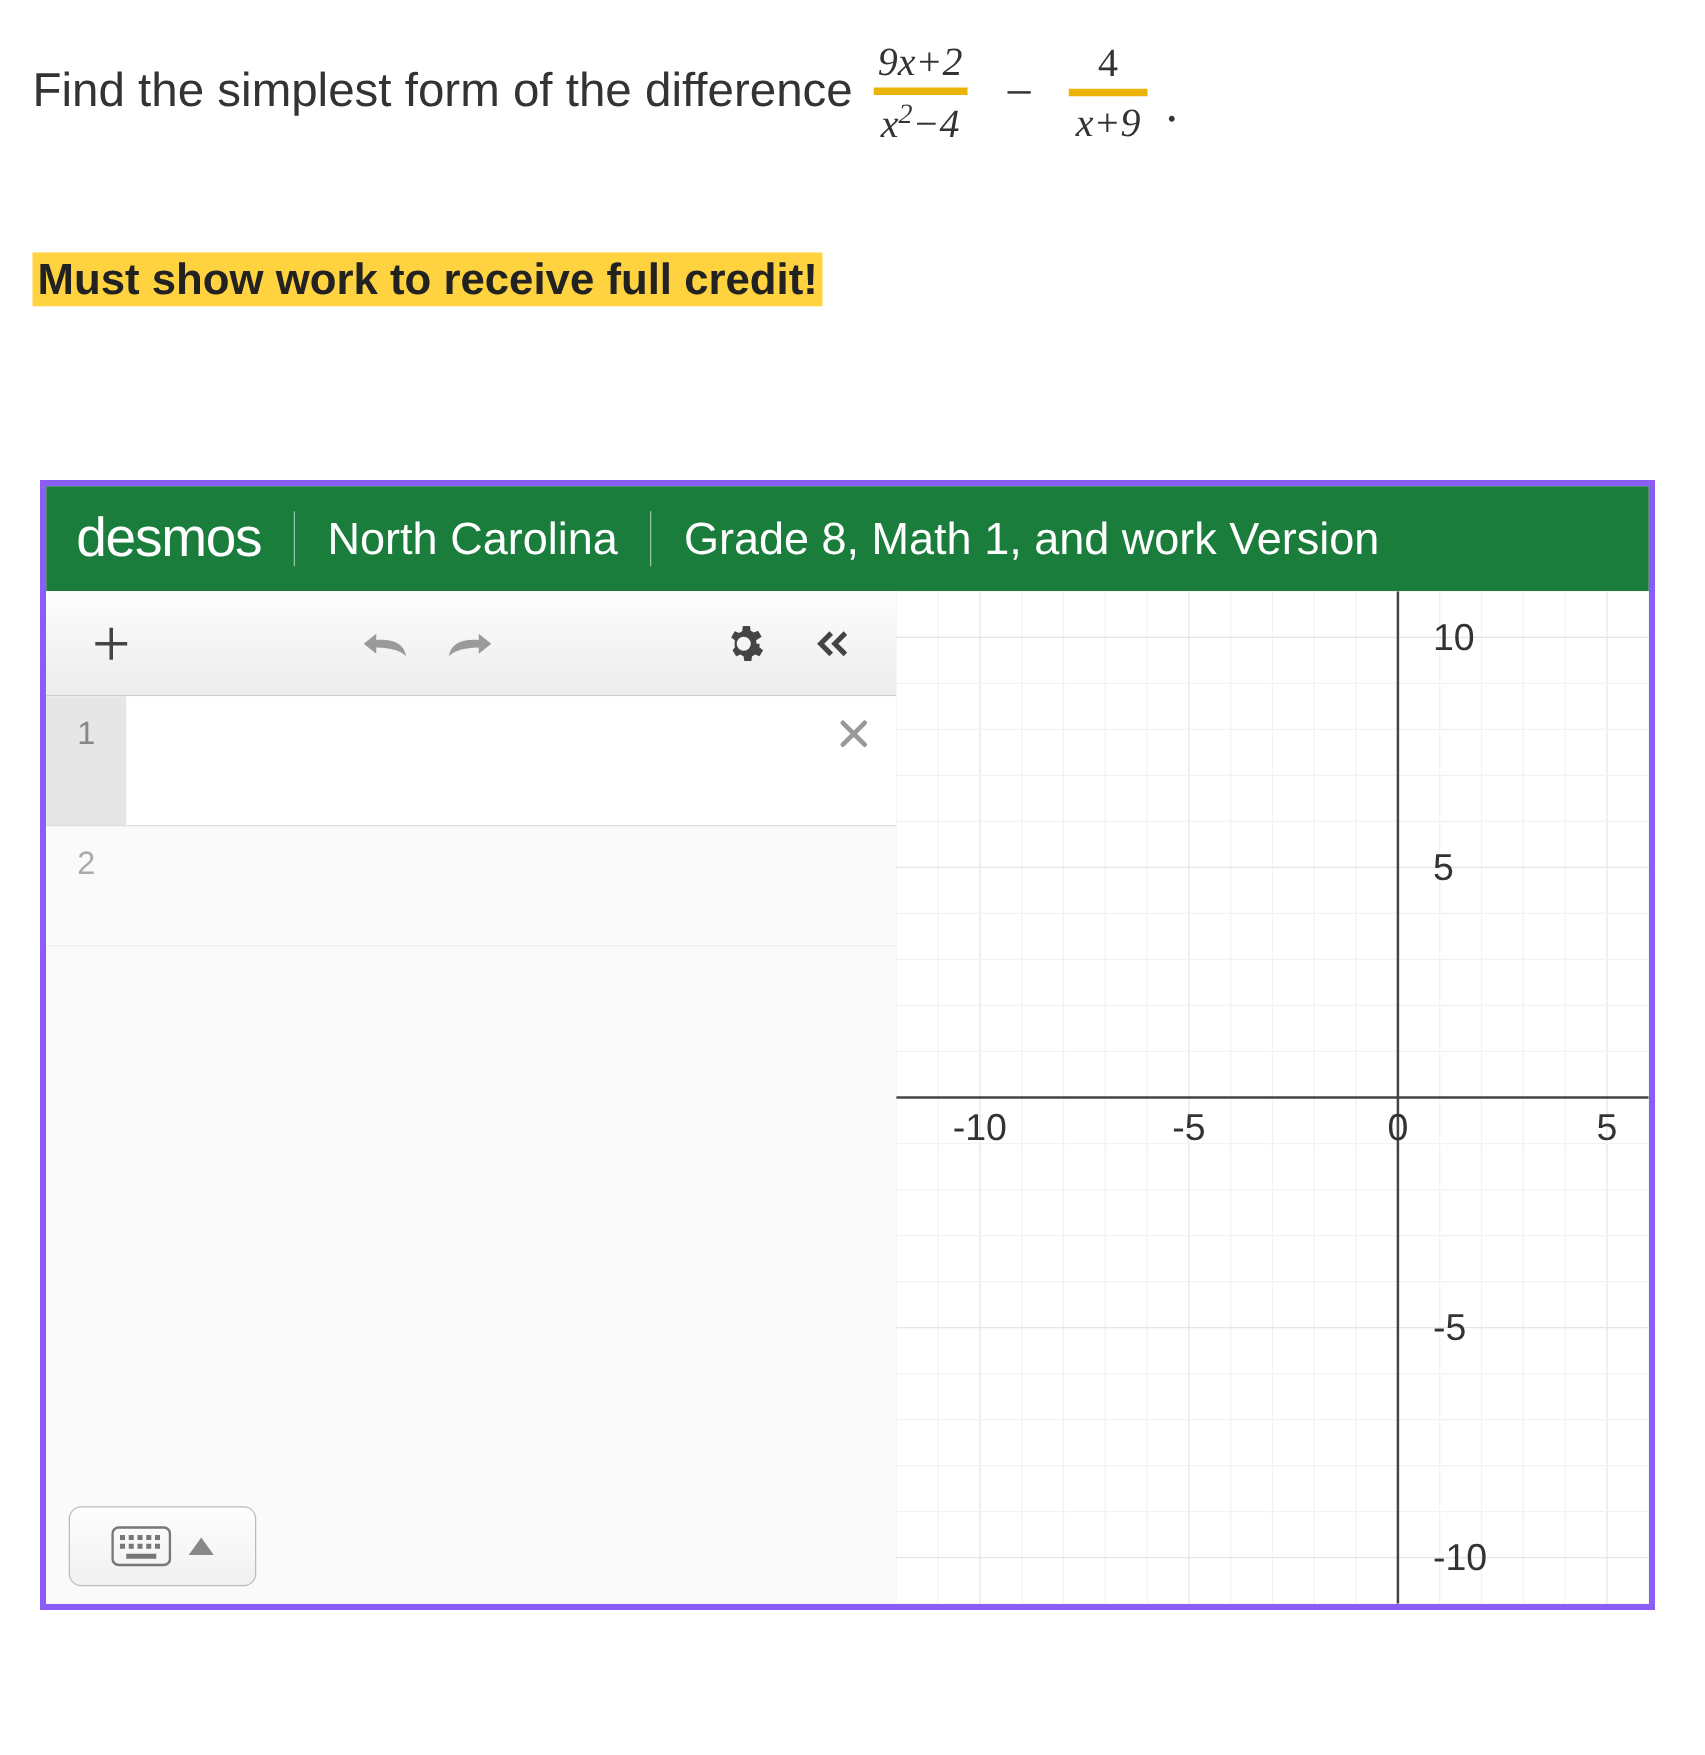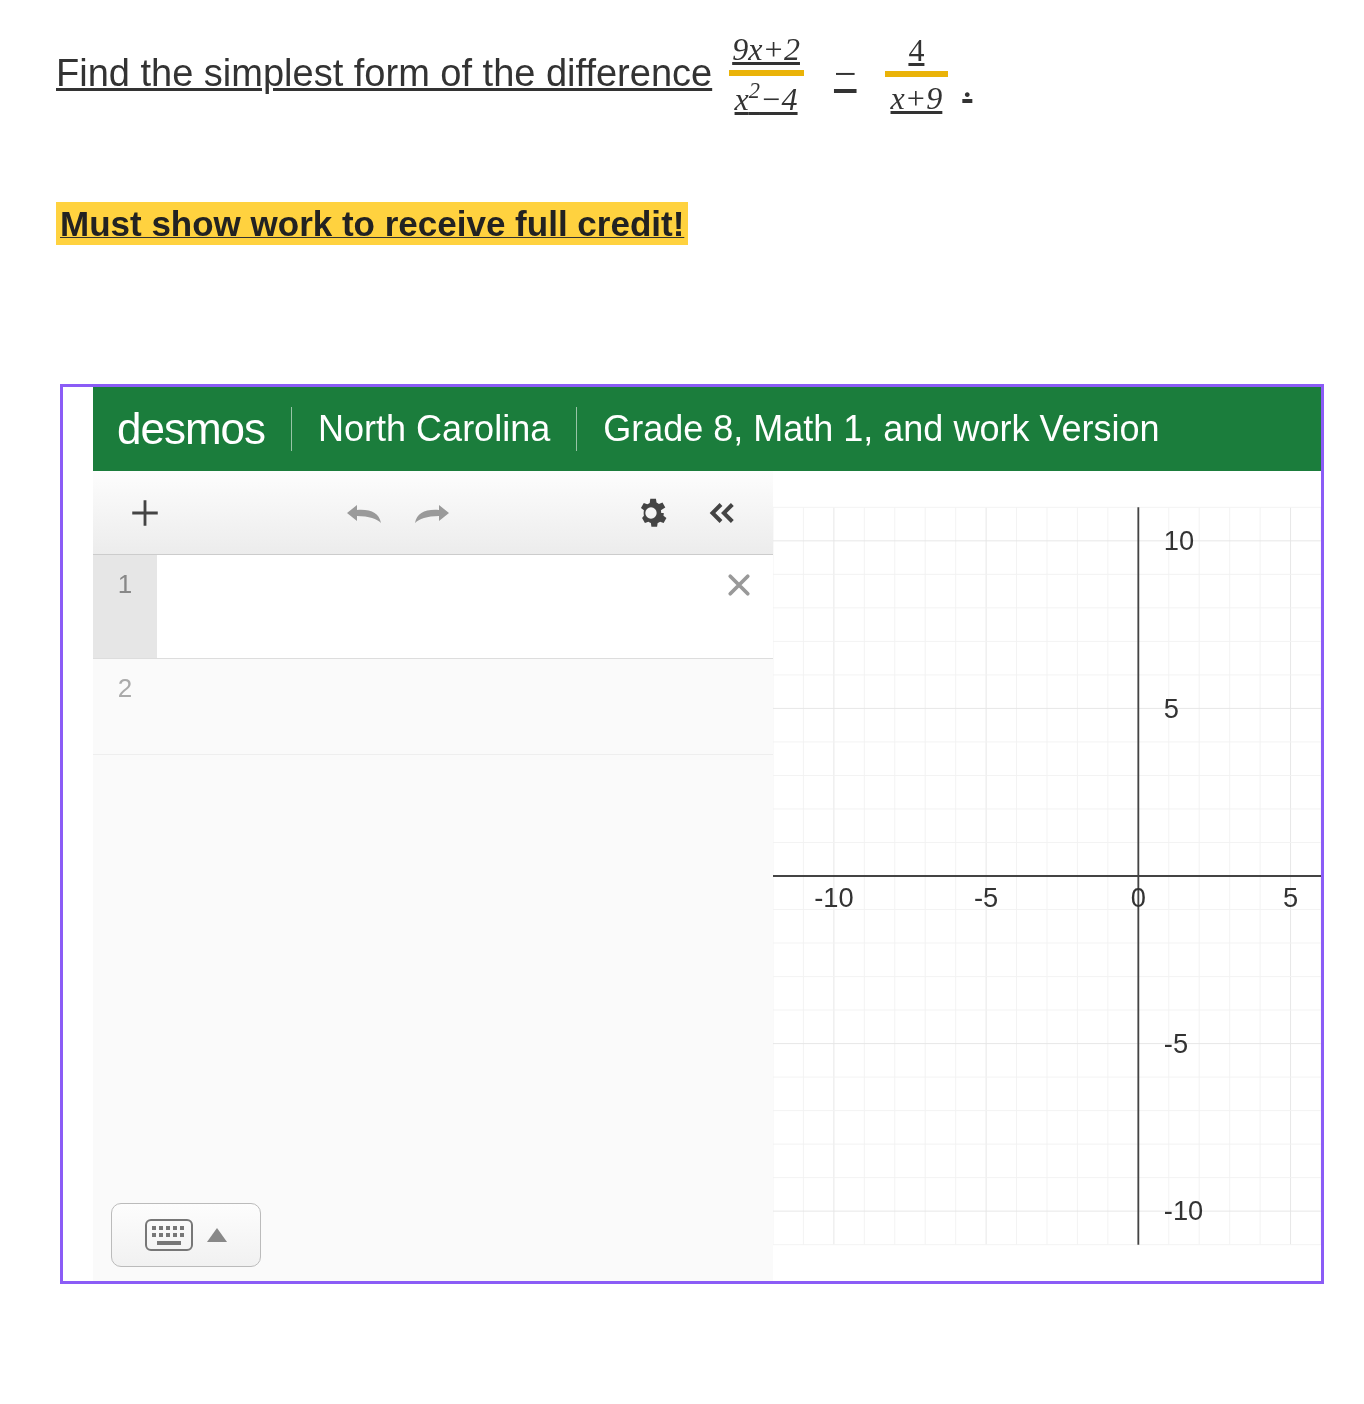--- a/index.html
+++ b/index.html
@@ -5,22 +5,21 @@
   * { box-sizing: border-box; margin: 0; padding: 0; }
   body {
     font-family: Arial, Helvetica, sans-serif;
     background: #fff;
     width: 1364px;
     height: 1404px;
     overflow: hidden;
     color: #333;
   }
   .question-area {
-    padding: 30px 40px 40px 56px;
-    text-decoration: underline;
+    padding: 30px 40px 40px 26px;
   }
   .question-text {
     font-size: 38px;
     color: #333;
     display: flex;
     align-items: center;
     flex-wrap: wrap;
     gap: 8px;
     line-height: 1.2;
   }
@@ -51,24 +50,23 @@
     margin-top: 86px;
   }
   .highlight {
     background: #ffd23f;
     font-weight: bold;
     font-size: 35px;
     color: #222;
     padding: 2px 4px;
   }
   .desmos-wrap {
-    margin: 100px 40px 0 60px;
-    border: 3px solid #8b5cf6;
+    margin: 100px 40px 0 32px;
+    border: 5px solid #8b5cf6;
     background: #fff;
-    padding-left: 30px;
   }
   .desmos-header {
     background: #1b7d3c;
     color: #fff;
     display: flex;
     align-items: center;
     height: 84px;
     padding: 0 24px;
     font-size: 36px;
     gap: 26px;

